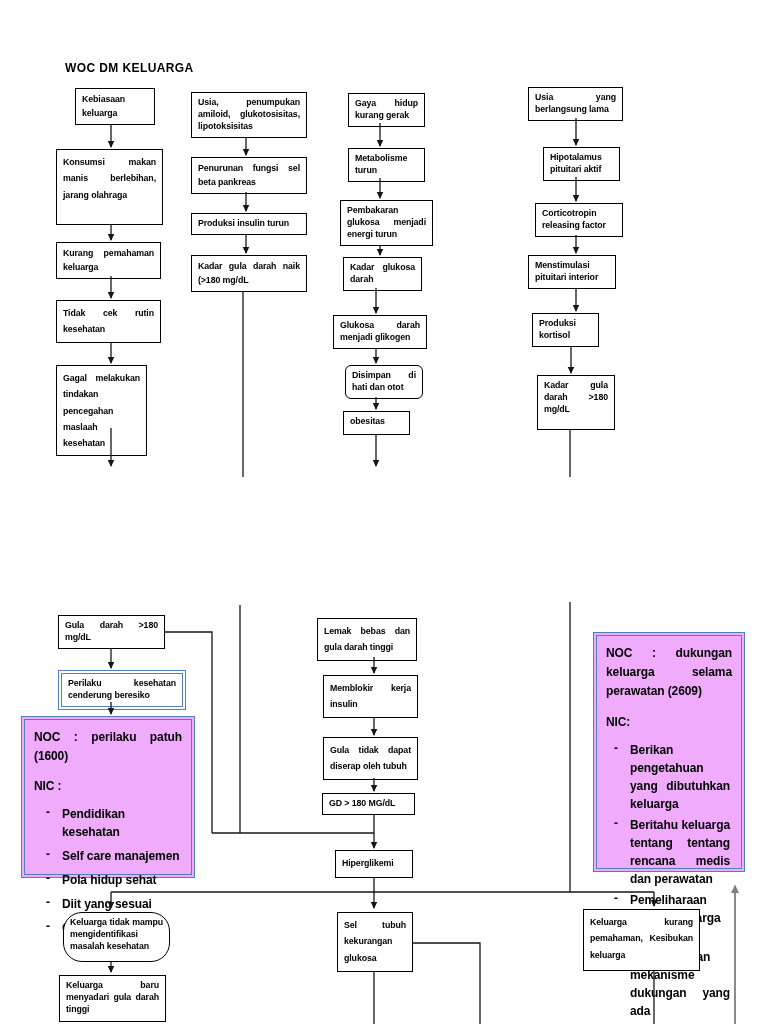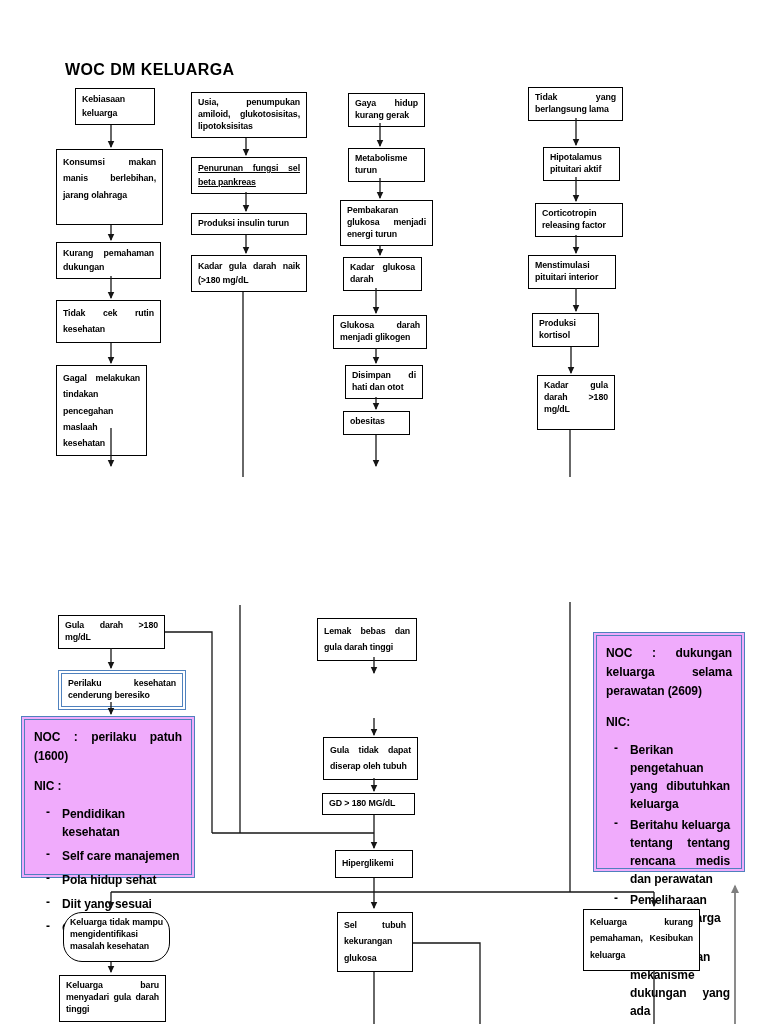--- a/index.html
+++ b/index.html
@@ -1,18 +1,18 @@
 <!DOCTYPE html>
 <html><head>
 <meta charset="utf-8">
 <style>
   html,body{margin:0;padding:0;background:#fff;}
   .page{position:relative;width:768px;height:1024px;background:#ffffff;
         font-family:"Liberation Sans",sans-serif;color:#000;overflow:hidden;}
-  .title{position:absolute;left:65px;top:61px;font-size:16px;font-weight:bold;letter-spacing:.4px;}
+  .title{position:absolute;left:65px;top:61px;font-size:12px;font-weight:bold;letter-spacing:.4px;}
   .fbox{position:absolute;box-sizing:border-box;border:1.6px solid #000;background:#fff;
         font-size:8.8px;font-weight:bold;padding:4px 6px;text-align:justify;
         letter-spacing:-0.1px;}
   .lh-sm{line-height:1.35}
   .lh-md{line-height:1.55}
   .lh-lg{line-height:1.85}
   .blue{border:4px double #4f81bd;}
   .nocbox{position:absolute;box-sizing:border-box;border:4px double #4f81bd;background:#f0abfc;
         font-size:12px;font-weight:bold;padding:8px 9px;letter-spacing:-0.1px;}
   .noc-title{line-height:1.6;text-align:justify;}
@@ -28,38 +28,38 @@
 </style>
 </head>
 <body>
 
 <div class="page">
 
   <div class="title">WOC DM KELUARGA</div>
 
   <div class="fbox lh-md" style="left:75px;top:88px;width:80px;min-height:37px;">Kebiasaan keluarga</div>
   <div class="fbox lh-lg" style="left:56px;top:149px;width:107px;min-height:76px;">Konsumsi makan manis berlebihan, jarang olahraga</div>
-  <div class="fbox lh-md" style="left:56px;top:242px;width:105px;min-height:34px;">Kurang pemahaman dukungan</div>
+  <div class="fbox lh-md" style="left:56px;top:242px;width:105px;min-height:34px;">Kurang pemahaman keluarga</div>
   <div class="fbox lh-lg" style="left:56px;top:300px;width:105px;min-height:43px;">Tidak cek rutin kesehatan</div>
   <div class="fbox lh-lg" style="left:56px;top:365px;width:91px;min-height:63px;">Gagal melakukan tindakan pencegahan maslaah kesehatan</div>
 
   <div class="fbox lh-sm" style="left:191px;top:92px;width:116px;min-height:46px;">Usia, penumpukan amiloid, glukotosisitas, lipotoksisitas</div>
-  <div class="fbox lh-md" style="left:191px;top:157px;width:116px;min-height:35px;text-decoration:underline;">Penurunan fungsi sel beta pankreas</div>
+  <div class="fbox lh-md" style="left:191px;top:157px;width:116px;min-height:35px;">Penurunan fungsi sel beta pankreas</div>
   <div class="fbox lh-sm" style="left:191px;top:213px;width:116px;min-height:22px;">Produksi insulin turun</div>
   <div class="fbox lh-md" style="left:191px;top:255px;width:116px;min-height:37px;">Kadar gula darah naik (&gt;180 mg/dL</div>
 
   <div class="fbox lh-sm" style="left:348px;top:93px;width:77px;min-height:30px;">Gaya hidup kurang gerak</div>
   <div class="fbox lh-sm" style="left:348px;top:148px;width:77px;min-height:30px;">Metabolisme turun</div>
   <div class="fbox lh-sm" style="left:340px;top:200px;width:93px;min-height:45px;">Pembakaran glukosa menjadi energi turun</div>
   <div class="fbox lh-sm" style="left:343px;top:257px;width:79px;min-height:31px;">Kadar glukosa darah</div>
   <div class="fbox lh-sm" style="left:333px;top:315px;width:94px;min-height:33px;">Glukosa darah menjadi glikogen</div>
-  <div class="fbox lh-sm" style="left:345px;top:365px;width:78px;min-height:32px;">Disimpan di hati dan otot</div>
+  <div class="fbox lh-sm" style="left:345px;top:365px;width:78px;min-height:32px;border-radius:6px;">Disimpan di hati dan otot</div>
   <div class="fbox lh-sm" style="left:343px;top:411px;width:67px;min-height:24px;">obesitas</div>
 
-  <div class="fbox lh-sm" style="left:528px;top:87px;width:95px;min-height:31px;">Tidak yang berlangsung lama</div>
+  <div class="fbox lh-sm" style="left:528px;top:87px;width:95px;min-height:31px;">Usia yang berlangsung lama</div>
   <div class="fbox lh-sm" style="left:543px;top:147px;width:77px;min-height:30px;">Hipotalamus pituitari aktif</div>
   <div class="fbox lh-sm" style="left:535px;top:203px;width:88px;min-height:32px;">Corticotropin releasing factor</div>
   <div class="fbox lh-sm" style="left:528px;top:255px;width:88px;min-height:33px;">Menstimulasi pituitari interior</div>
   <div class="fbox lh-sm" style="left:532px;top:313px;width:67px;min-height:34px;">Produksi kortisol</div>
   <div class="fbox lh-sm" style="left:537px;top:375px;width:78px;min-height:55px;">Kadar gula darah &gt;180 mg/dL</div>
 
   <div class="fbox lh-sm" style="left:58px;top:615px;width:107px;min-height:33px;">Gula darah &gt;180 mg/dL</div>
   <div class="fbox lh-sm blue" style="left:58px;top:670px;width:128px;min-height:32px;">Perilaku kesehatan cenderung beresiko</div>
 
   <div class="nocbox" style="left:21px;top:716px;width:174px;height:162px;">
@@ -86,20 +86,21 @@
         <span class="dash">-</span>
         <span class="txt">Olahraga teratur</span>
         </div>
     </div>
   </div>
 
   <div class="fbox lh-sm" style="left:63px;top:912px;width:107px;min-height:50px;border-radius:19px;">Keluarga tidak mampu mengidentifikasi masalah kesehatan</div>
   <div class="fbox lh-sm" style="left:59px;top:975px;width:107px;min-height:47px;">Keluarga baru menyadari gula darah tinggi</div>
 
   <div class="fbox lh-lg" style="left:317px;top:618px;width:100px;min-height:39px;">Lemak bebas dan gula darah tinggi</div>
+  <div class="fbox lh-lg" style="left:323px;top:675px;width:95px;min-height:43px;">Memblokir kerja insulin</div>
   <div class="fbox lh-lg" style="left:323px;top:737px;width:95px;min-height:41px;">Gula tidak dapat diserap oleh tubuh</div>
   <div class="fbox lh-sm" style="left:322px;top:793px;width:93px;min-height:22px;">GD &gt; 180 MG/dL</div>
   <div class="fbox lh-sm" style="left:335px;top:850px;width:78px;min-height:28px;padding-top:7px;">Hiperglikemi</div>
   <div class="fbox lh-lg" style="left:337px;top:912px;width:76px;min-height:60px;">Sel tubuh kekurangan glukosa</div>
 
   <div class="nocbox right" style="left:593px;top:632px;width:152px;height:240px;">
     <div class="noc-title">NOC : dukungan keluarga selama perawatan (2609)</div>
     <div class="nic">NIC:</div>
     <div class="nlist">
       <div class="nitem">

